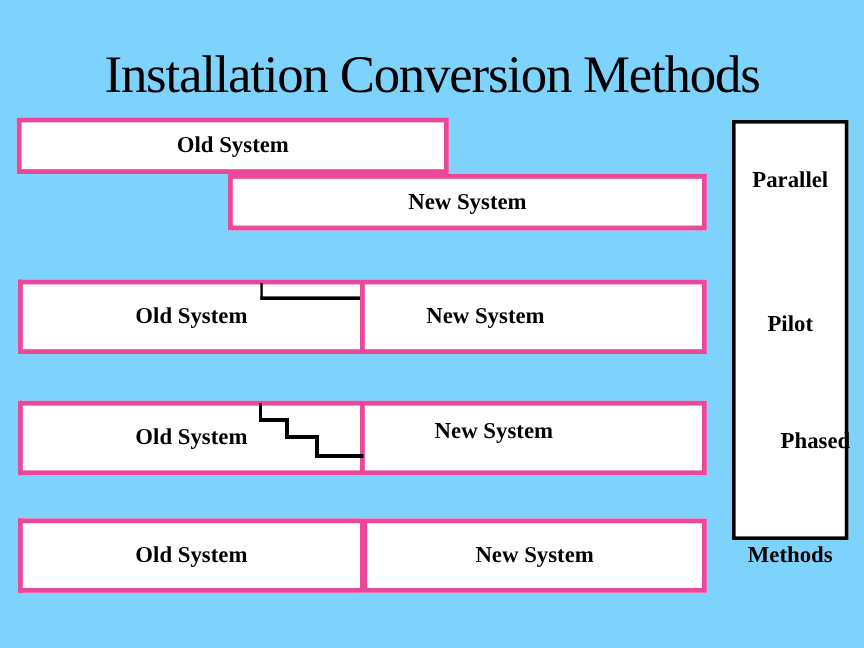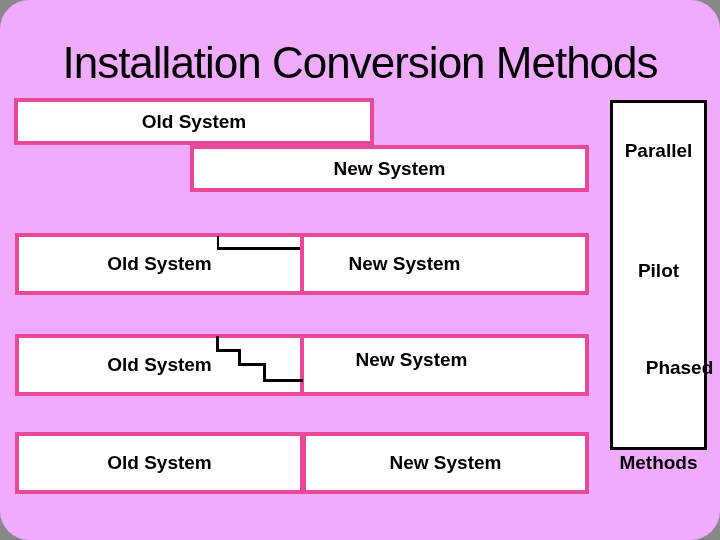--- a/index.html
+++ b/index.html
@@ -1,19 +1,19 @@
 <!DOCTYPE html>
 <html><head>
 <meta charset="utf-8">
 <style>
   html,body { margin:0; padding:0; background:#888; }
   .slide {
     position:relative; width:720px; height:540px;
-    background:#f0abfc; overflow:hidden;
-    font-family:Liberation Sans, sans-serif; color:#000;border-radius:29px;
+    background:#7dd3fc; overflow:hidden;
+    font-family:Liberation Serif, serif; color:#000;
   }
   .title {
     position:absolute; left:0; right:0; top:36px;
     text-align:center; font-size:44px; line-height:54px;
     font-weight:400; letter-spacing:-1px; white-space:nowrap;
   }
   .box {
     position:absolute; box-sizing:border-box;
     border:4px solid #ec4899; background:#ffffff;
     display:flex; align-items:center; justify-content:center;

